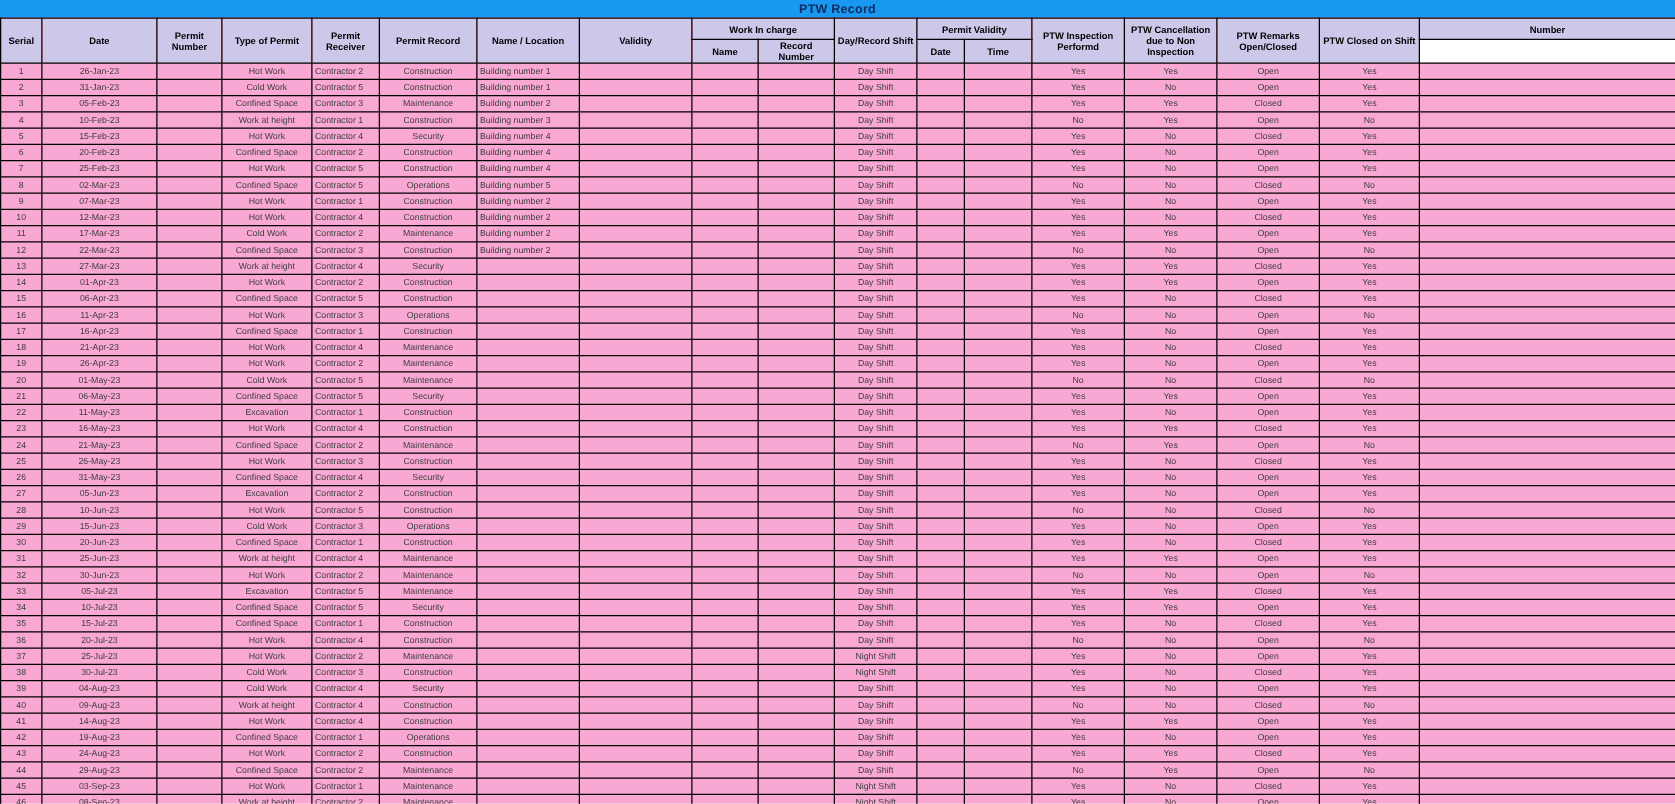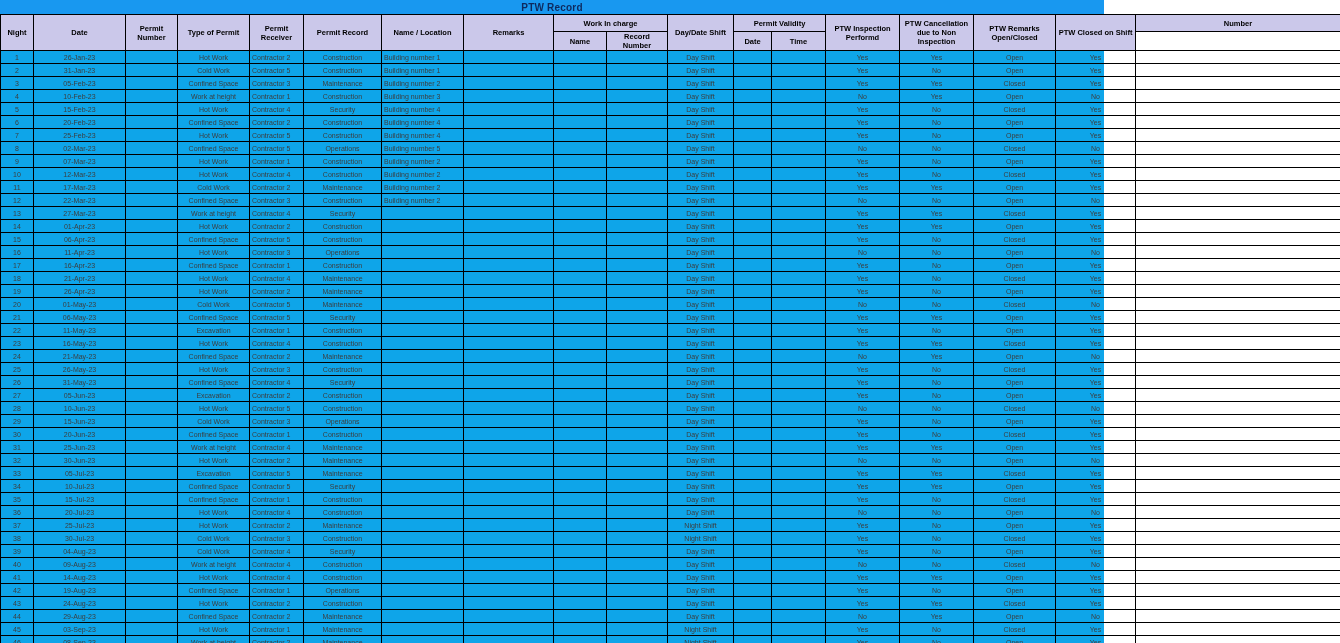--- a/index.html
+++ b/index.html
@@ -9,21 +9,21 @@
     --grid: #000000;
     --cell-fg: #3d3d3d;
   }
   * { box-sizing: border-box; margin: 0; padding: 0; }
   html, body { width: 1340px; height: 643px; }
   body {
     font-family: "Liberation Sans", sans-serif;
     background: #ffffff;
     overflow: hidden;
   }
-  .sheet { width: 1104px; height: 643px; background: #0ea5e9; }
+  .sheet { width: 1340px; height: 643px; background: #f9a8d4; }
   .title-bar {
     height: 14px;
     background: var(--title-bg);
     color: var(--title-fg);
     font-size: 10px;
     font-weight: bold;
     display: flex;
     align-items: center;
     justify-content: center;
     letter-spacing: 0.2px;
@@ -86,30 +86,30 @@
         <col style="width:38px">
       <col style="width:54px">
         <col style="width:74px">
         <col style="width:74px">
         <col style="width:82px">
       <col style="width:80px">
         <col style="width:205px">
     </colgroup>
     <thead>
       <tr class="hrow1">
-        <th rowspan="2">Night</th>
+        <th rowspan="2">Serial</th>
         <th rowspan="2">Date</th>
         <th rowspan="2">Permit Number</th>
         <th rowspan="2">Type of Permit</th>
         <th rowspan="2">Permit Receiver</th>
         <th rowspan="2">Permit Record</th>
         <th rowspan="2">Name / Location</th>
-        <th rowspan="2">Remarks</th>
+        <th rowspan="2">Validity</th>
         <th colspan="2">Work In charge</th>
-        <th rowspan="2">Day/Date Shift</th>
+        <th rowspan="2">Day/Record Shift</th>
         <th colspan="2">Permit Validity</th>
         <th rowspan="2">PTW Inspection Performd</th>
         <th rowspan="2">PTW Cancellation due to Non Inspection</th>
         <th rowspan="2">PTW Remarks Open/Closed</th>
         <th rowspan="2">PTW Closed on Shift</th>
         <th>Number</th>
       </tr>
       <tr class="hrow2">
         <th>Name</th>
         <th>Record Number</th>

